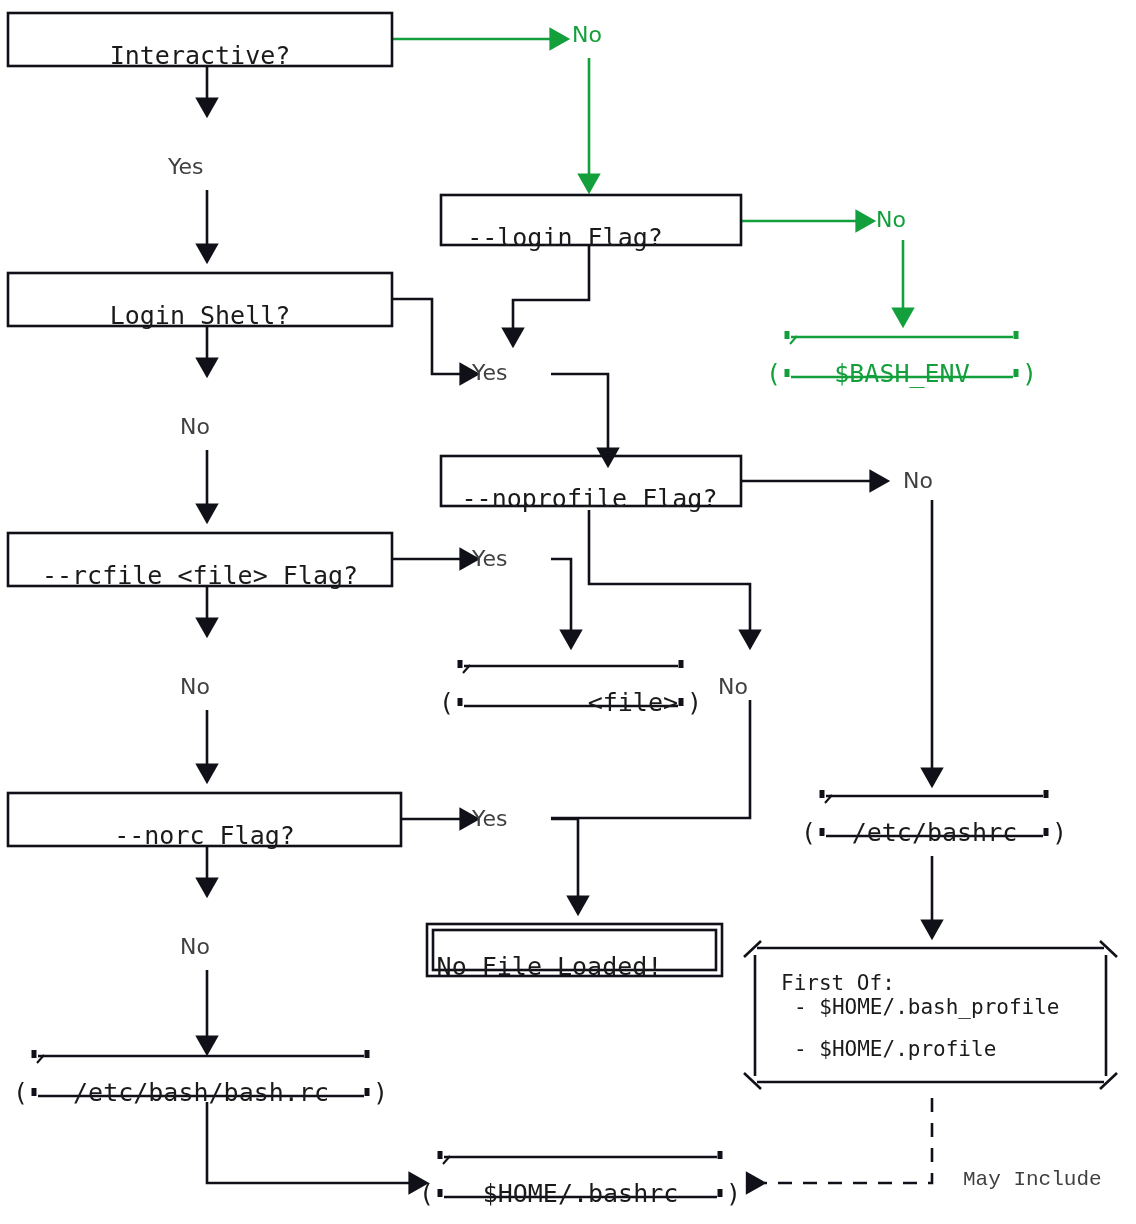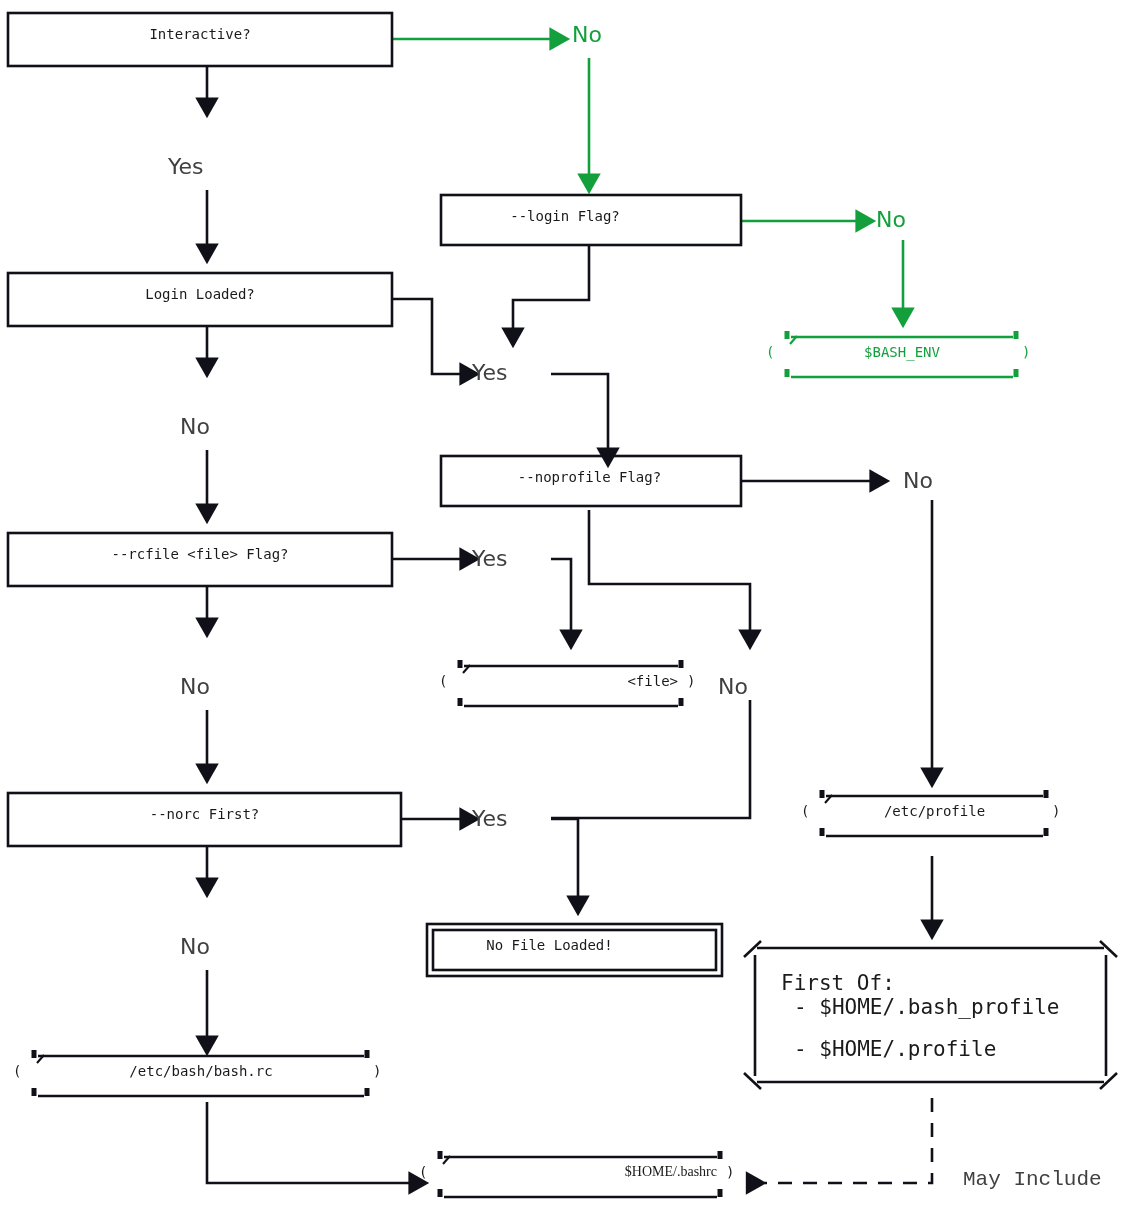--- a/index.html
+++ b/index.html
@@ -10,26 +10,27 @@
     background:#ffffff;
     overflow:hidden;
     font-family:"DejaVu Sans Mono","Liberation Mono",monospace;
   }
   svg.layer{position:absolute;left:0;top:0;width:1136px;height:1224px;overflow:visible;}
 
   
   .nodetext{
     position:absolute;
     font-family:"DejaVu Sans Mono","Liberation Mono",monospace;
-    font-size:14px;
+    font-size:25px;
     color:#1a1a1a;
     white-space:pre;
     letter-spacing:0px;
     line-height:1.18;
     pointer-events:none;
+    margin-top:15px;
   }
   .nodetext.green{color:#13a03c;}
 
   
   .edgelabel{
     position:absolute;
     font-family:"DejaVu Sans","Liberation Sans",sans-serif;
     font-size:22px;
     color:#404040;
     white-space:pre;
@@ -185,44 +186,44 @@
       <path d="M755,955 L755,1076"></path>
       <path d="M1106,955 L1106,1076"></path>
       <path d="M744,957 L761,941"></path>
       <path d="M1100,941 L1117,957"></path>
       <path d="M744,1073 L761,1089"></path>
       <path d="M1100,1089 L1117,1073"></path>
     </g>
   </svg>
 
   <div class="nodetext" style="left:8px;top:26px;width:384px;text-align:center;">Interactive?</div>
-  <div class="nodetext" style="left:8px;top:286px;width:384px;text-align:center;">Login Loaded?</div>
+  <div class="nodetext" style="left:8px;top:286px;width:384px;text-align:center;">Login Shell?</div>
   <div class="nodetext" style="left:8px;top:546px;width:384px;text-align:center;">--rcfile &lt;file&gt; Flag?</div>
-  <div class="nodetext" style="left:8px;top:806px;width:393px;text-align:center;">--norc First?</div>
+  <div class="nodetext" style="left:8px;top:806px;width:393px;text-align:center;">--norc Flag?</div>
   <div class="nodetext" style="left:441px;top:208px;width:248px;text-align:center;">--login Flag?</div>
   <div class="nodetext" style="left:441px;top:469px;width:297px;text-align:center;">--noprofile Flag?</div>
 
   <div class="nodetext green" style="left:766px;top:344px;">(</div>
   <div class="nodetext green" style="left:791px;top:344px;width:222px;text-align:center;">$BASH_ENV</div>
   <div class="nodetext green" style="left:1022px;top:344px;">)</div>
 
   <div class="nodetext" style="left:439px;top:673px;">(</div>
   <div class="nodetext" style="left:464px;top:673px;width:214px;text-align:right;">&lt;file&gt;</div>
   <div class="nodetext" style="left:687px;top:673px;">)</div>
 
   <div class="nodetext" style="left:801px;top:803px;">(</div>
-  <div class="nodetext" style="left:826px;top:803px;width:217px;text-align:center;">/etc/profile</div>
+  <div class="nodetext" style="left:826px;top:803px;width:217px;text-align:center;">/etc/bashrc</div>
   <div class="nodetext" style="left:1052px;top:803px;">)</div>
 
   <div class="nodetext" style="left:13px;top:1063px;">(</div>
   <div class="nodetext" style="left:38px;top:1063px;width:326px;text-align:center;">/etc/bash/bash.rc</div>
   <div class="nodetext" style="left:373px;top:1063px;">)</div>
 
   <div class="nodetext" style="left:419px;top:1164px;">(</div>
-  <div class="nodetext" style="left:444px;top:1164px;width:273px;text-align:right;font-family:Liberation Serif, serif;">$HOME/.bashrc</div>
+  <div class="nodetext" style="left:444px;top:1164px;width:273px;text-align:center;">$HOME/.bashrc</div>
   <div class="nodetext" style="left:726px;top:1164px;">)</div>
 
   <div class="nodetext" style="left:433px;top:937px;width:233px;text-align:center;">No File Loaded!</div>
 
   <div class="multiline" style="left:773px;top:971px;margin-left:8px;">First Of:</div>
   <div class="multiline" style="left:794px;top:985px;margin-top:10px;">- $HOME/.bash_profile</div>
   <div class="multiline" style="left:794px;top:1037px;">- $HOME/.profile</div>
 
   <div class="edgelabel green" style="left:572px;top:22px;">No</div>
   <div class="edgelabel" style="left:168px;top:154px;">Yes</div>

